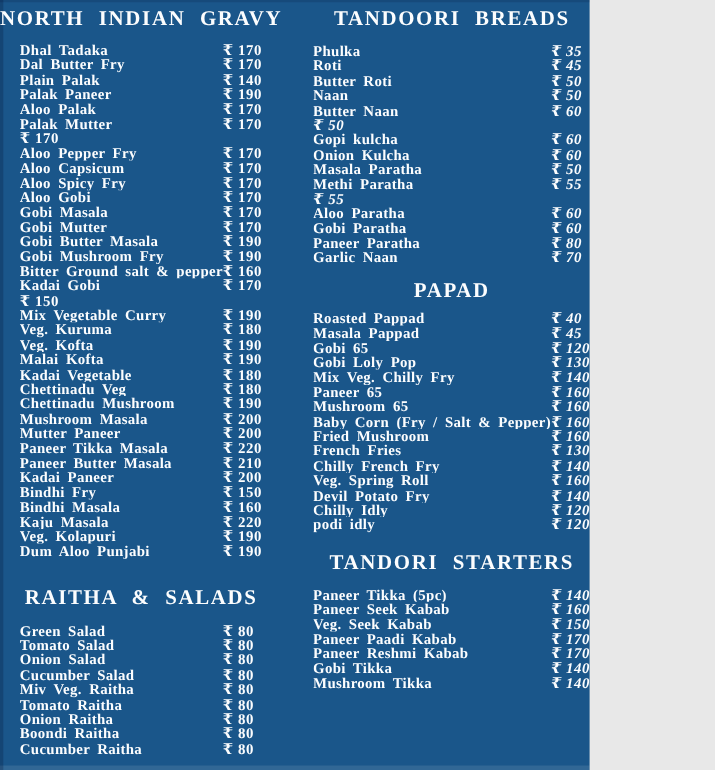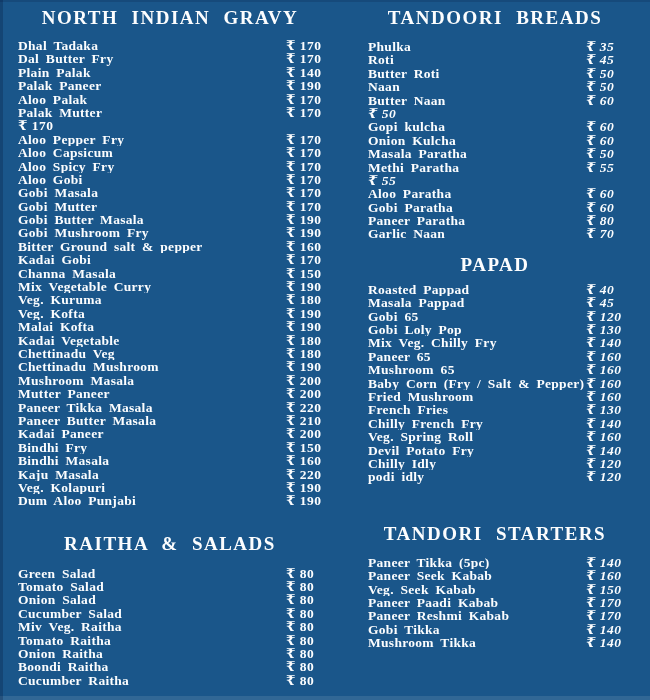--- a/index.html
+++ b/index.html
@@ -7,21 +7,21 @@
     --fg: #FCFDFE;
   }
   * { margin: 0; padding: 0; box-sizing: border-box; }
   html, body { background: #e8e8e8; }
   body {
     font-family: "Liberation Serif", "DejaVu Serif", serif;
     -webkit-font-smoothing: antialiased;
   }
   .menu {
     position: relative;
-    width: 650px;
+    width: 536px;
     height: 700px;
     background: var(--bg);
     color: var(--fg);
     font-weight: bold;
     display: flex;
     overflow: hidden;
     box-shadow: inset 3px 0 0 rgba(0,10,40,0.22),
                 inset 0 2px 0 rgba(0,10,40,0.15),
                 inset 0 -4px 0 rgba(255,255,255,0.10);
   }
@@ -40,21 +40,21 @@
     letter-spacing: 1.5px;
     word-spacing: 7px;
     white-space: nowrap;
   }
   
   .col-left  .menu-section:nth-child(1) .section-title { margin: 8px 0 11px; }
   .col-left  .menu-section:nth-child(2) .section-title { margin: 26px 0 13px; }
   .col-right .menu-section:nth-child(1) .section-title { margin: 8px 0 12px; }
   .col-right .menu-section:nth-child(2) .section-title { margin: 14px 0 8px; }
   .col-right .menu-section:nth-child(3) .section-title { margin: 28px 0 6px; }
-  .col-right .menu-section:nth-child(4) .section-title { margin: 40px 0 12px; }
+  .col-right .menu-section:nth-child(4) .section-title { margin: 18px 0 12px; }
 
   .row {
     display: flex;
     align-items: baseline;
     height: 13.4px;
     font-size: 13.5px;
     line-height: 13.4px;
     white-space: nowrap;
   }
   .col-left  .row { padding-left: 18px; padding-right: 12px; }
@@ -141,21 +141,20 @@
         </div>
         <div class="row">
           <span class="item-name">Bitter Ground salt &amp; pepper</span>
           <span class="item-price">₹&nbsp;160</span>
         </div>
         <div class="row">
           <span class="item-name">Kadai Gobi</span>
           <span class="item-price">₹&nbsp;170</span>
         </div>
         <div class="row">
-          <span class="item-name">Channa Masala</span>
           <span class="item-price">₹&nbsp;150</span>
         </div>
         <div class="row">
           <span class="item-name">Mix Vegetable Curry</span>
           <span class="item-price">₹&nbsp;190</span>
         </div>
         <div class="row">
           <span class="item-name">Veg. Kuruma</span>
           <span class="item-price">₹&nbsp;180</span>
         </div>

